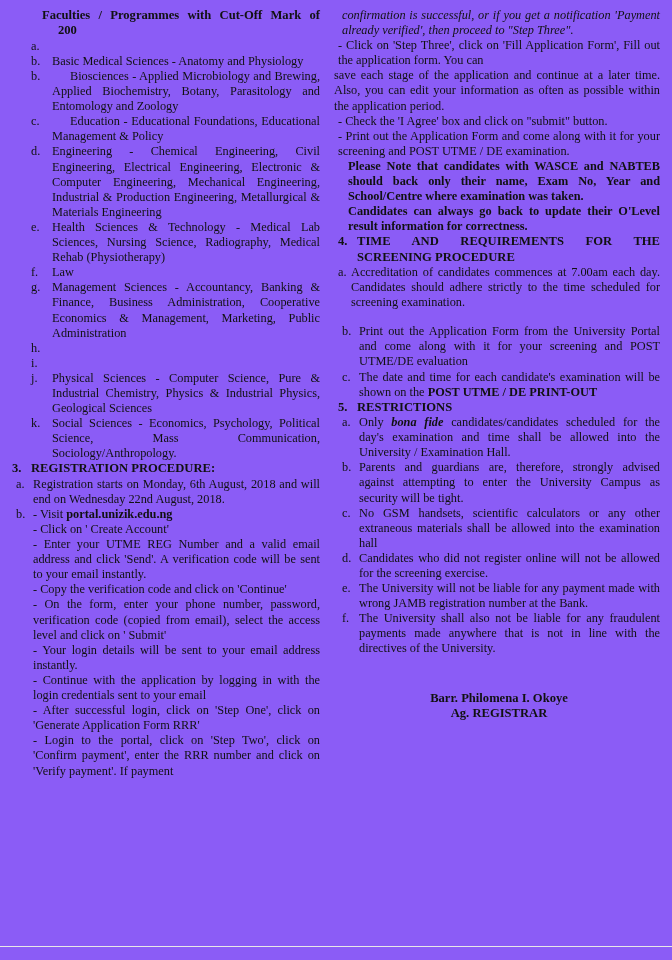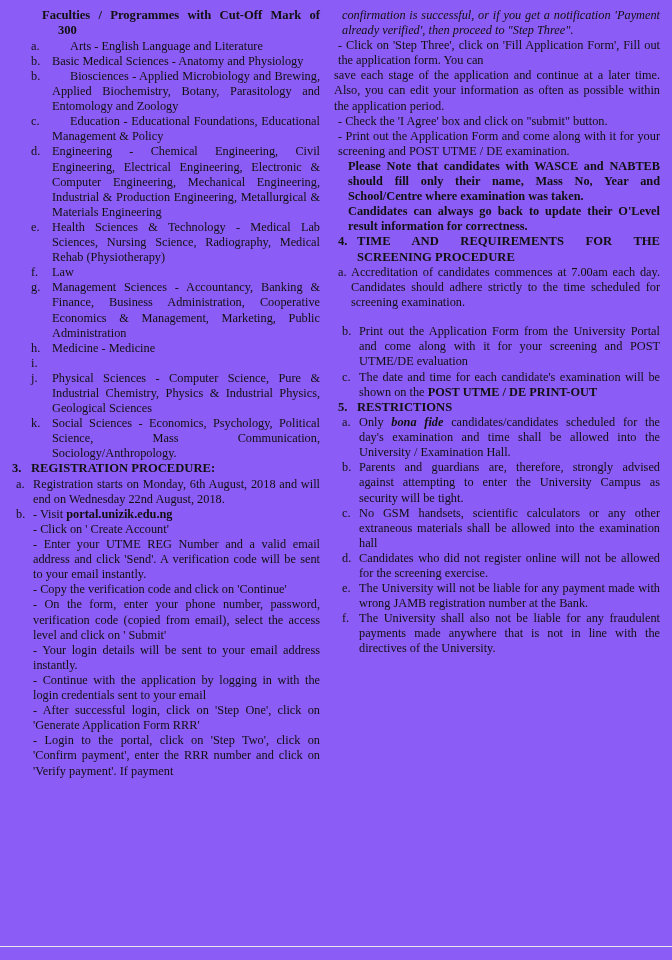--- a/index.html
+++ b/index.html
@@ -143,27 +143,26 @@
 </head>
 <body>
 
 <div class="page">
   <div class="columns">
 
     <div class="col col-left">
 
       <div class="title">
         <span class="l1">Faculties / Programmes with Cut-Off Mark of</span>
-        <span class="l2">300</span>
+        <span class="l2">200</span>
       </div>
 
       <div id="faculties-list">
           <div class="item gap">
             <span class="mk">a.</span>
-            <span class="bd lastline">Arts - English Language and Literature</span>
           </div>
           <div class="item">
             <span class="mk">b.</span>
             <span class="bd">Basic Medical Sciences - Anatomy and Physiology</span>
           </div>
           <div class="item gap">
             <span class="mk">b.</span>
             <span class="bd">Biosciences - Applied Microbiology and Brewing, Applied Biochemistry, Botany, Parasitology and Entomology and Zoology</span>
           </div>
           <div class="item gap">
@@ -181,21 +180,20 @@
           <div class="item">
             <span class="mk">f.</span>
             <span class="bd lastline">Law</span>
           </div>
           <div class="item">
             <span class="mk">g.</span>
             <span class="bd">Management Sciences - Accountancy, Banking &amp; Finance, Business Administration, Cooperative Economics &amp; Management, Marketing, Public Administration</span>
           </div>
           <div class="item">
             <span class="mk">h.</span>
-            <span class="bd lastline">Medicine - Medicine</span>
           </div>
           <div class="item">
             <span class="mk">i.</span>
           </div>
           <div class="item">
             <span class="mk">j.</span>
             <span class="bd">Physical Sciences - Computer Science, Pure &amp; Industrial Chemistry, Physics &amp; Industrial Physics, Geological Sciences</span>
           </div>
           <div class="item">
             <span class="mk">k.</span>
@@ -231,21 +229,21 @@
 
     </div>
 
     <div class="col col-right">
 
       <p class="para ind">confirmation is successful, or if you get a notification 'Payment already verified', then proceed to "Step Three".</p>
       <p class="para noind lastline">- Click on 'Step Three', click on 'Fill Application Form', Fill out the application form. You can</p>
       <p class="para noind" style="margin-left:-4px;">save each stage of the application and continue at a later time. Also, you can edit your information as often as possible within the application period.</p>
       <p class="para noind lastline">- Check the 'I Agree' box and click on "submit" button.</p>
       <p class="para noind">- Print out the Application Form and come along with it for your screening and POST UTME / DE examination.</p>
-      <p class="para ind2 bold">Please Note that candidates with WASCE and NABTEB should fill only their name, Mass No, Year and School/Centre  where examination was taken.</p>
+      <p class="para ind2 bold">Please Note that candidates with WASCE and NABTEB should back only their name, Exam No, Year and School/Centre  where examination was taken.</p>
       <p class="para ind2 bold lastline">Candidates can always go back to update their O'Level result information for correctness.</p>
 
       <div class="sec-head">
         <span class="num">4.</span>
         <span class="txt spread">TIME AND REQUIREMENTS FOR THE</span>
       </div>
       <div class="sec-head">
         <span class="num"></span>
         <span class="txt">SCREENING PROCEDURE</span>
       </div>
@@ -292,19 +290,21 @@
             <span class="mk" style="width: 17px; margin-left: 4px;">e.</span>
             <span class="bd"><span>The University will not be liable for any payment made with wrong JAMB registration number at the Bank.</span></span>
           </div>
           <div class="item">
             <span class="mk" style="width: 17px; margin-left: 4px;">f.</span>
             <span class="bd"><span>The University shall also not be liable for any fraudulent payments made anywhere that is not in line with the directives of the University.</span></span>
           </div>
         </div>
 
       <div class="sign">
+        <div>Barr. Philomena I. Okoye</div>
+        <div>Ag. REGISTRAR</div>
       </div>
 
     </div>
   </div>
 
   <div class="footer-rule"></div>
 </div>
 
 </body></html>

